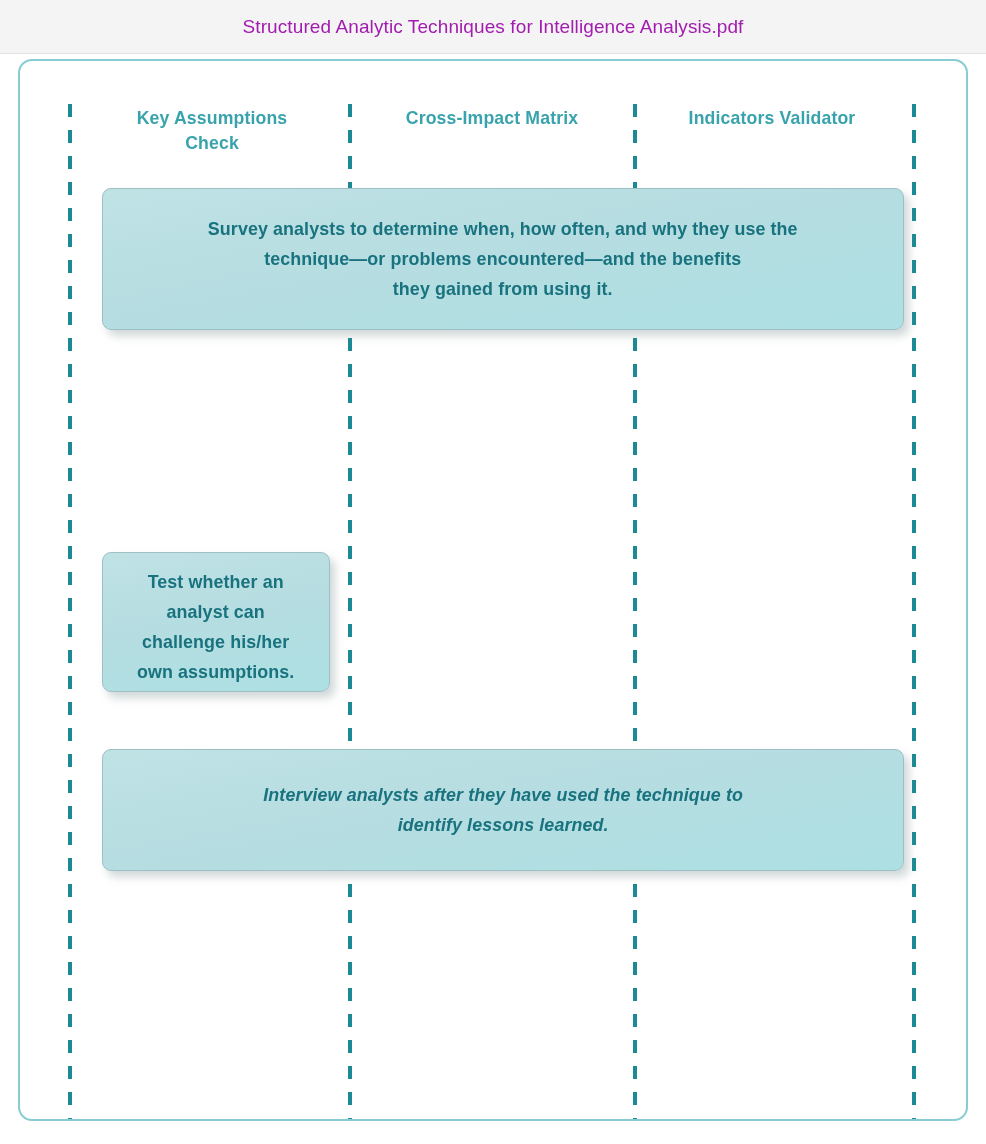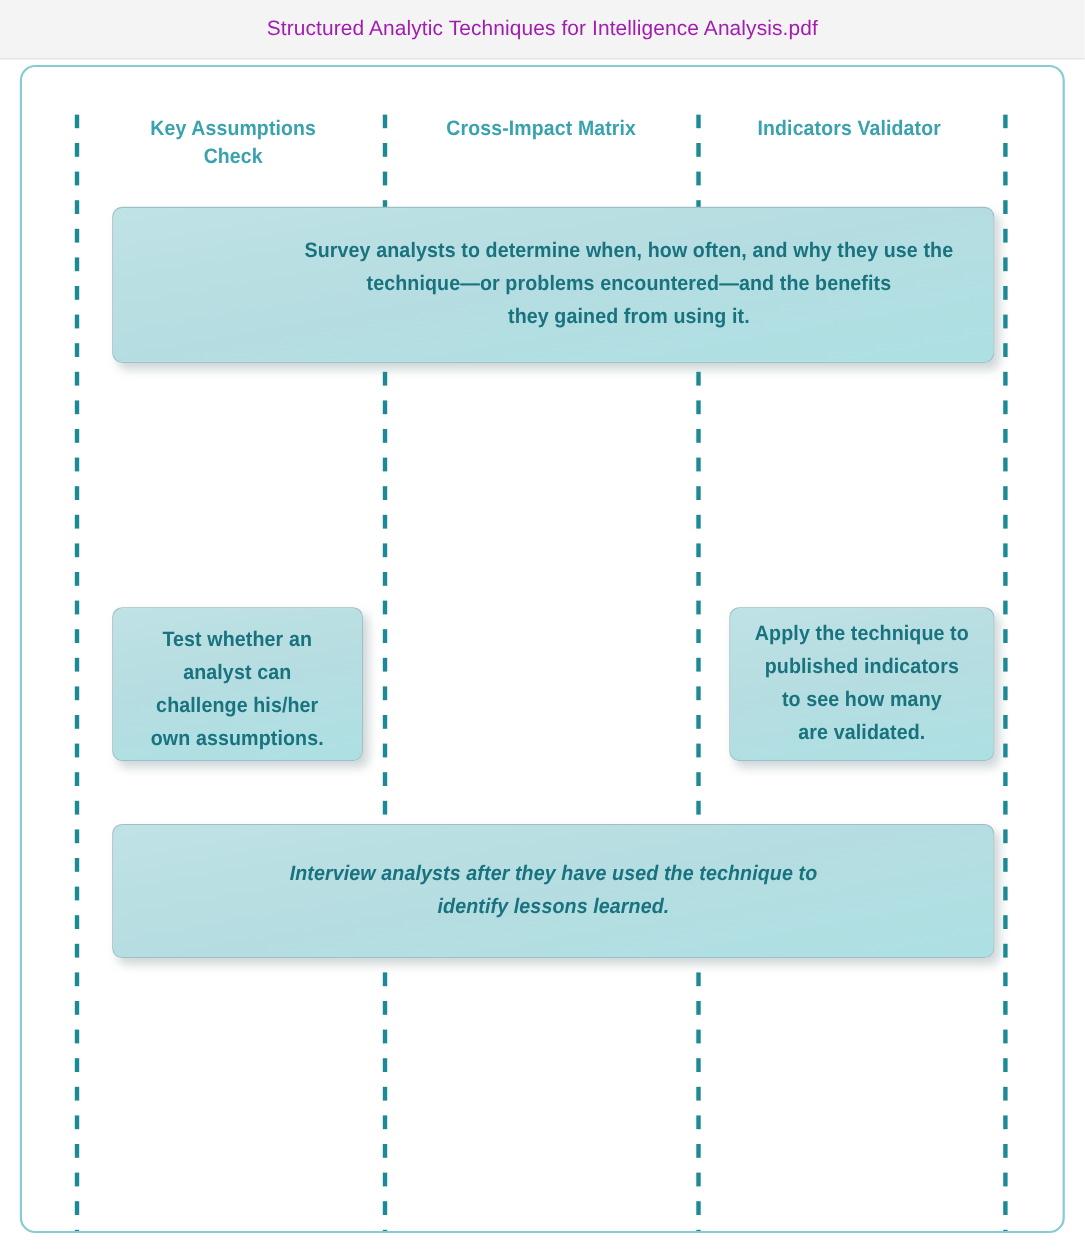--- a/index.html
+++ b/index.html
@@ -120,21 +120,21 @@
     line-height: 30px;
     text-align: center;
     transform: scaleX(0.94);
     white-space: pre-line;
     letter-spacing: .1px;
   }
 
   
   .box.wide  { left: 82px; width: 802px; }
 
-  .box.b1 { top: 127px; height: 142px; justify-content: flex-end; }
+  .box.b1 { top: 127px; height: 142px; }
   .box.b2 { top: 316px; height: 122px; }
   .box.b4 { top: 688px; height: 122px; font-style: italic; }
   .box.b5 { top: 858px; height: 122px; }
 
   
   .box.narrow { top: 491px; height: 140px; padding: 4px 10px; }
   .box.narrow .box-text { font-size: 19px; line-height: 30px; }
   .box.n1 { left: 82px;  width: 228px; align-items: flex-end; }
   .box.n2 { left: 364px; width: 222px; }
   .box.n3 { left: 643px; width: 241px; }
@@ -169,26 +169,20 @@
 they gained from using it.</span>
     </div>
 
 
     <div class="box narrow n1">
       <span class="box-text">Test whether an
 analyst can
 challenge his/her
 own assumptions.</span>
     </div>
-    <div class="box narrow n3">
-      <span class="box-text">Apply the technique to
-published indicators
-to see how many
-are validated.</span>
-    </div>
 
     <div class="box wide b4">
       <span class="box-text">Interview analysts after they have used the technique to
 identify lessons learned.</span>
     </div>
 
 
   </div>
 </div>
 

